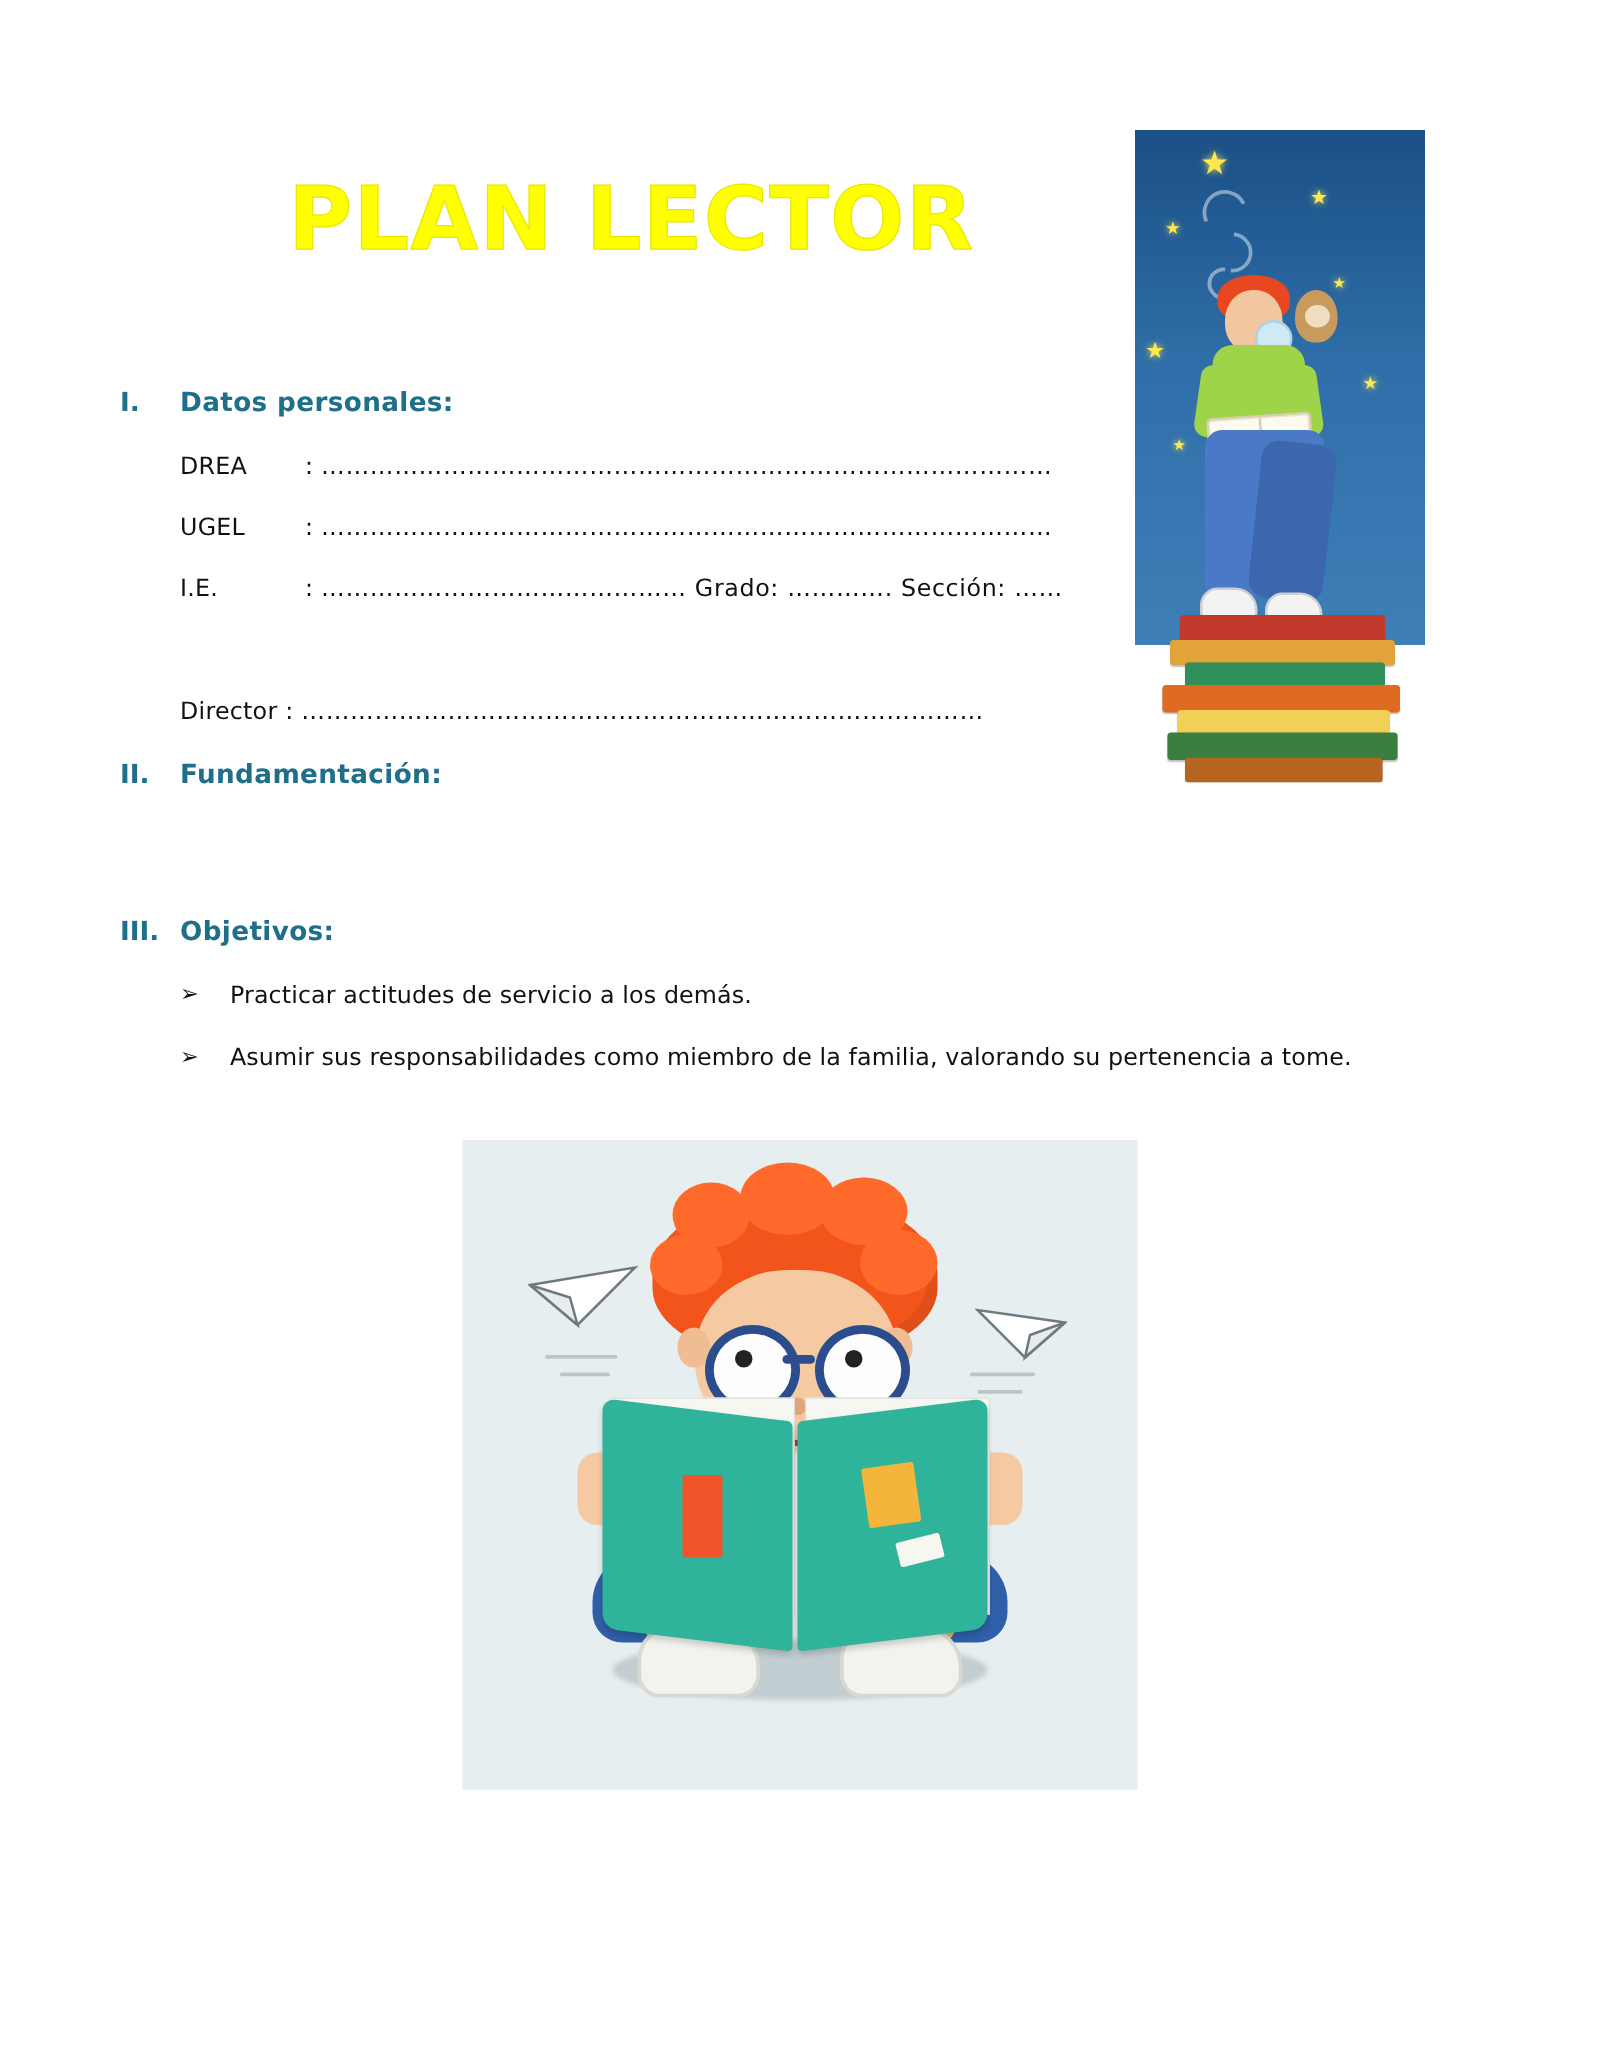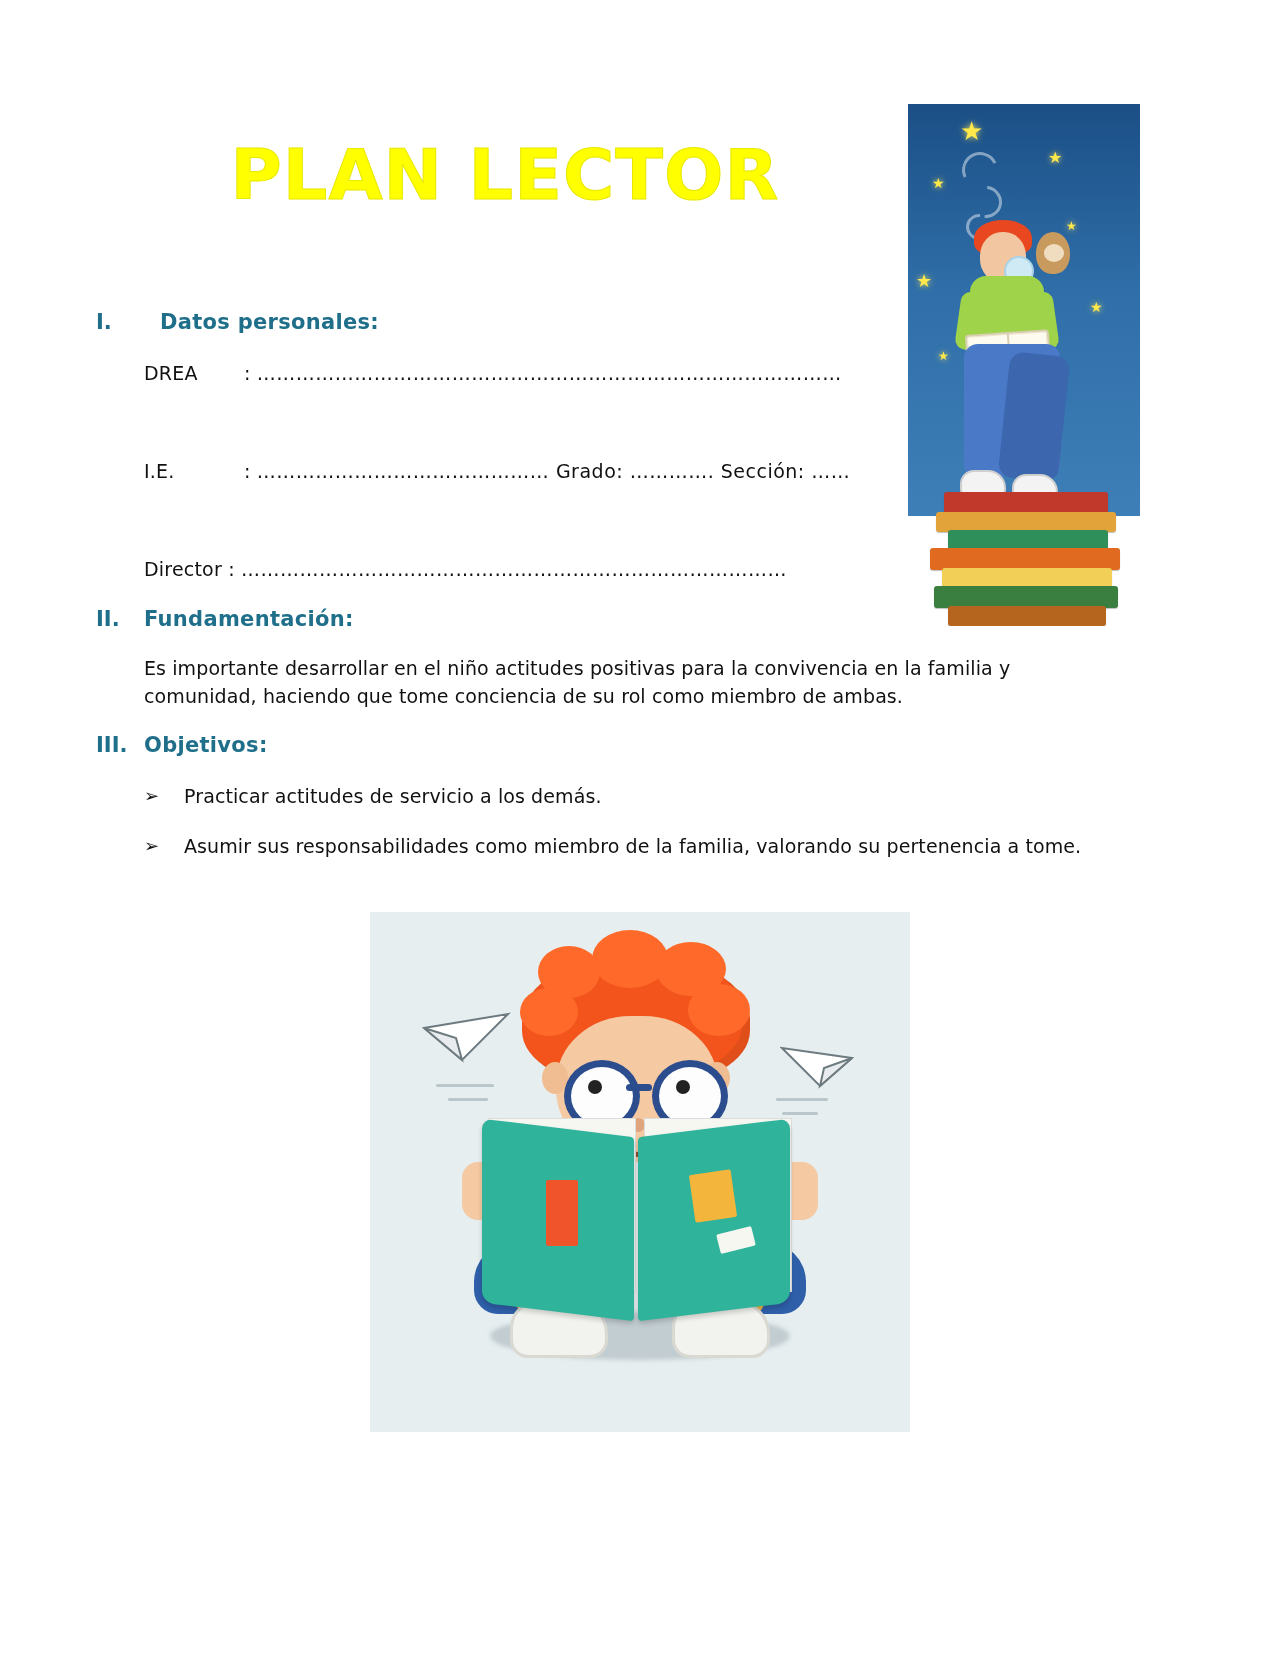--- a/index.html
+++ b/index.html
@@ -413,42 +413,45 @@
     <div class="bk" style="left:28px; top:408px; width:180px; height:20px; background:#e1a33a;"></div>
     <div class="bk" style="left:40px; top:426px; width:160px; height:20px; background:#2f8f5b;"></div>
     <div class="bk" style="left:22px; top:444px; width:190px; height:22px; background:#e06a1f;"></div>
     <div class="bk" style="left:34px; top:464px; width:170px; height:20px; background:#f2cf57;"></div>
     <div class="bk" style="left:26px; top:482px; width:184px; height:22px; background:#3a7f3f;"></div>
     <div class="bk" style="left:40px; top:502px; width:158px; height:20px; background:#b5651d;"></div>
     <div class="hero-floor" style="top:auto; bottom:0; height:8px; background:#ffffff;"></div>
   </div>
 
   <div class="sec-num" style="left:96px; top:310px;">I.</div>
-  <div class="section-head" style="left:144px; top:310px;margin-left:16px;">Datos personales:</div>
+  <div class="section-head" style="left:144px; top:310px;">Datos personales:</div>
 
   <div class="field-row" style="left:144px; top:362px;">
     <span class="field-label" style="width:100px;">DREA</span><span>:</span>
     <span class="dots">………………………………………………………………………………</span>
   </div>
 
+  <div class="field-row" style="left:144px; top:411px;">
+    <span class="field-label" style="width:100px;">UGEL</span><span>:</span>
+    <span class="dots">………………………………………………………………………………</span>
+  </div>
 
   <div class="field-row" style="left:144px; top:460px;">
     <span class="field-label" style="width:100px;">I.E.</span><span>:</span>
     <span class="dots">……………………………………… Grado: …………. Sección: ……</span>
   </div>
 
 
   <div class="field-row" style="left:144px; top:558px;">
     <span class="field-label">Director :</span>
     <span class="dots">…………………………………………………………………………</span>
   </div>
 
   <div class="sec-num" style="left:96px; top:607px;">II.</div>
   <div class="section-head" style="left:144px; top:607px;">Fundamentación:</div>
-  <div class="para" style="left:144px; top:655px; width:980px;">Es importante desarrollar en el niño actitudes positivas para la convivencia en la familia y comunidad, haciendo que tome conciencia de su rol como miembro de ambas.</div>
 
   <div class="sec-num" style="left:96px; top:733px;">III.</div>
   <div class="section-head" style="left:144px; top:733px;">Objetivos:</div>
 
   <div class="bullet-row" style="left:144px; top:783px; width:980px;">
     <span class="bullet-mark">➢</span>
     <span class="bullet-text">Practicar actitudes de servicio a los demás.</span>
   </div>
 
   <div class="bullet-row" style="left:144px; top:833px; width:980px;">

